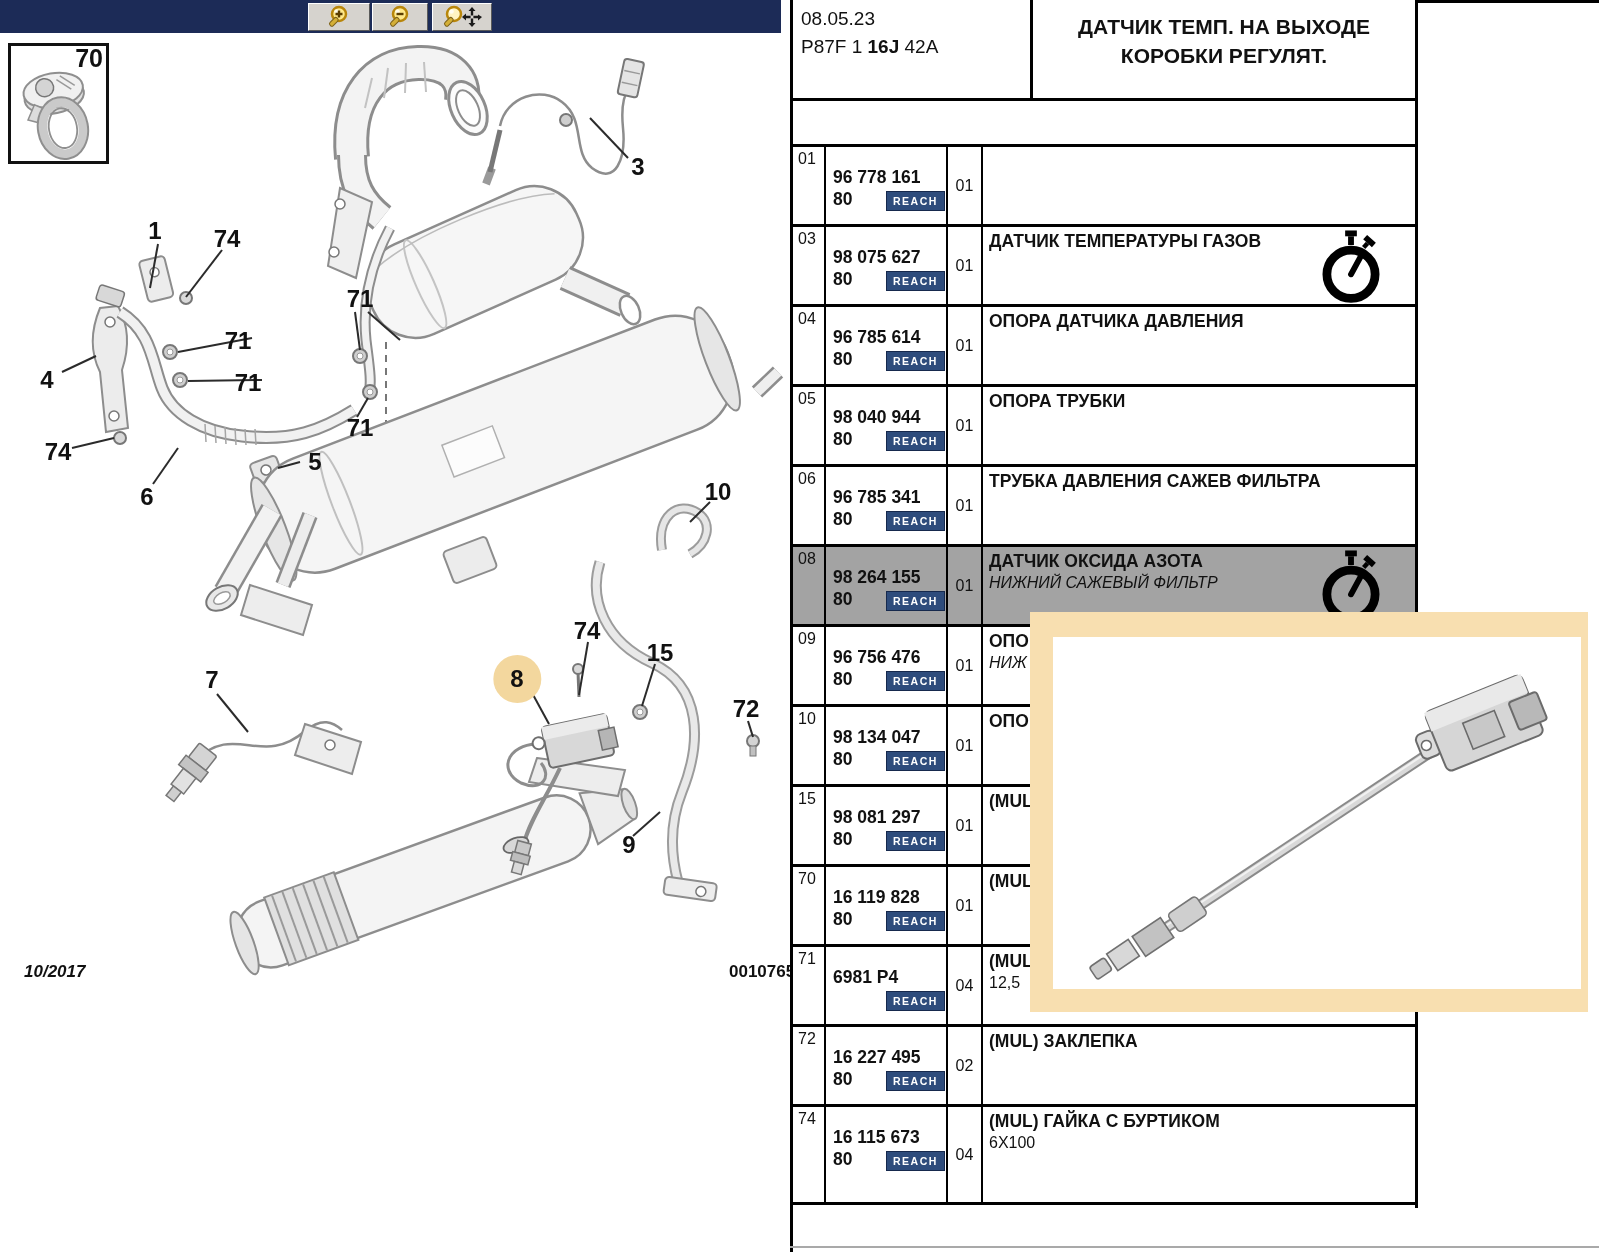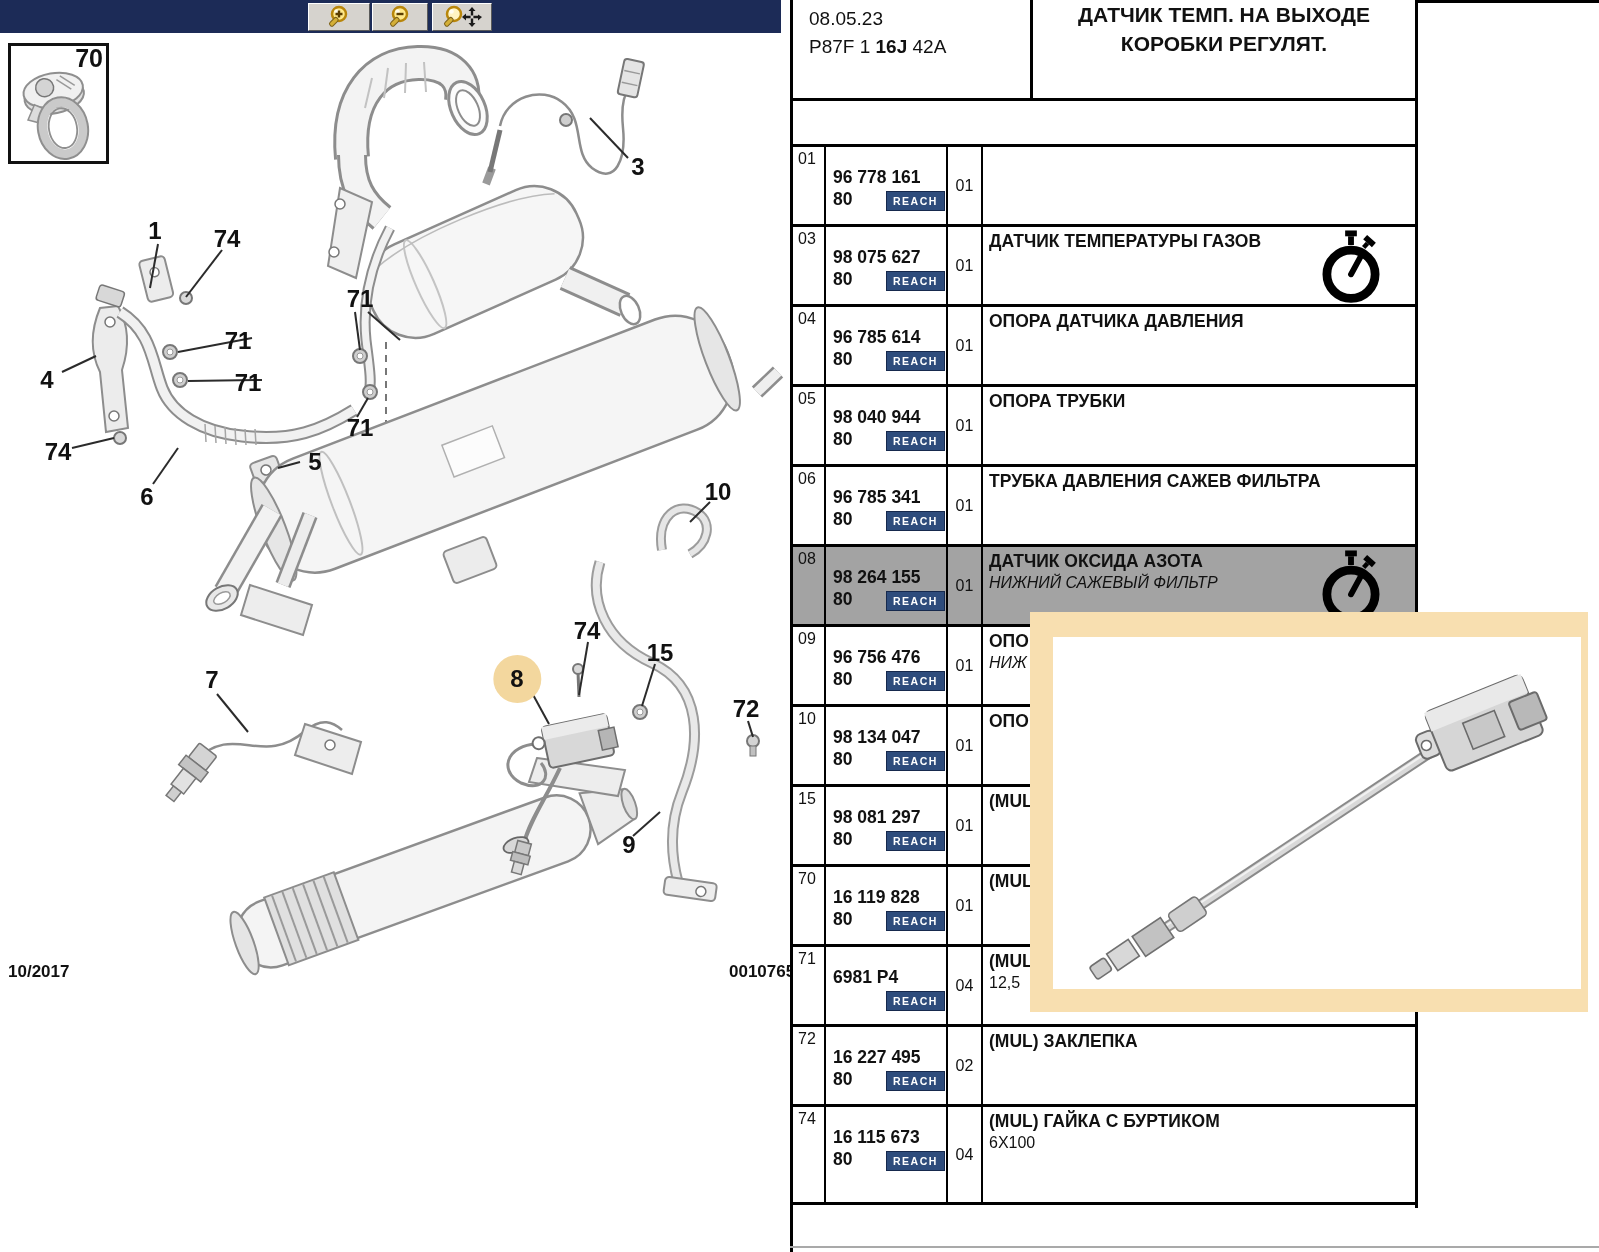--- a/index.html
+++ b/index.html
@@ -16,34 +16,34 @@
   .inset-box{position:absolute;left:8px;top:43px;width:95px;height:115px;background:#fff;
     border:3px solid #111;}
   .inset-label{position:absolute;right:3px;top:-2px;font-weight:bold;font-size:25px;}
   .diagram-svg{position:absolute;left:0;top:0;width:790px;height:1252px;pointer-events:none;}
   .callouts{position:absolute;left:0;top:0;width:790px;height:1252px;}
   .callout{position:absolute;transform:translate(-50%,-50%);font-weight:bold;font-size:24px;
     line-height:1;color:#111;cursor:pointer;}
   .callout.hl::before{content:"";position:absolute;left:50%;top:50%;width:48px;height:48px;
     transform:translate(-50%,-50%);background:#f3d79e;border-radius:50%;z-index:-1;}
   .footer-note{position:absolute;font-weight:bold;font-size:17px;}
-  .footer-left{left:8px;top:962px;}
+  .footer-left{left:24px;top:962px;font-style:italic;}
   .footer-right{left:690px;top:962px;margin-left:39px;}
 
   
   .right-pane{position:absolute;left:790px;top:0;width:622px;height:1208px;
     border-left:3px solid #000;border-right:3px solid #000;box-sizing:content-box;background:#fff;}
   .top-line-ext{position:absolute;left:1412px;top:0;width:187px;height:3px;background:#000;}
   .left-border-ext{position:absolute;left:790px;top:1208px;width:3px;height:44px;background:#000;}
   .bottom-faint-line{position:absolute;left:790px;top:1246px;width:809px;height:2px;background:#a9a9a9;}
   .hdr{display:flex;height:98px;border-bottom:3px solid #000;}
-  .hdr-date{width:240px;border-right:3px solid #000;padding:5px 16px;box-sizing:border-box;
+  .hdr-date{width:240px;border-right:3px solid #000;padding:5px 8px;box-sizing:border-box;
     font-size:19px;line-height:1.45;}
   .hdr-title{flex:1;display:flex;align-items:flex-start;justify-content:center;
-    font-weight:bold;font-size:21px;text-align:center;padding:0 30px 0 30px;box-sizing:border-box;line-height:1.4;}
+    font-weight:bold;font-size:21px;text-align:center;padding:12px 30px 0 30px;box-sizing:border-box;line-height:1.4;}
   .hdr-spacer{height:43px;border-bottom:3px solid #000;}
   .row{display:flex;height:77px;border-bottom:3px solid #000;position:relative;background:#fff;}
   .row:last-child{height:95px;}
   .row.hl{background:#a3a3a3;}
   .c-ref{width:33px;border-right:2px solid #000;padding:3px 0 0 5px;box-sizing:border-box;
     font-size:16px;}
   .c-part{width:122px;border-right:2px solid #000;padding:20px 0 0 7px;box-sizing:border-box;
     font-weight:bold;font-size:17.5px;line-height:1.25;position:relative;}
   .reach{position:absolute;left:60px;top:44px;background:#2e4c7c;color:#fff;font-size:10.5px;
     font-weight:bold;letter-spacing:1.5px;padding:3px 6px 2px 6px;border:1px solid #16294d;cursor:pointer;}

